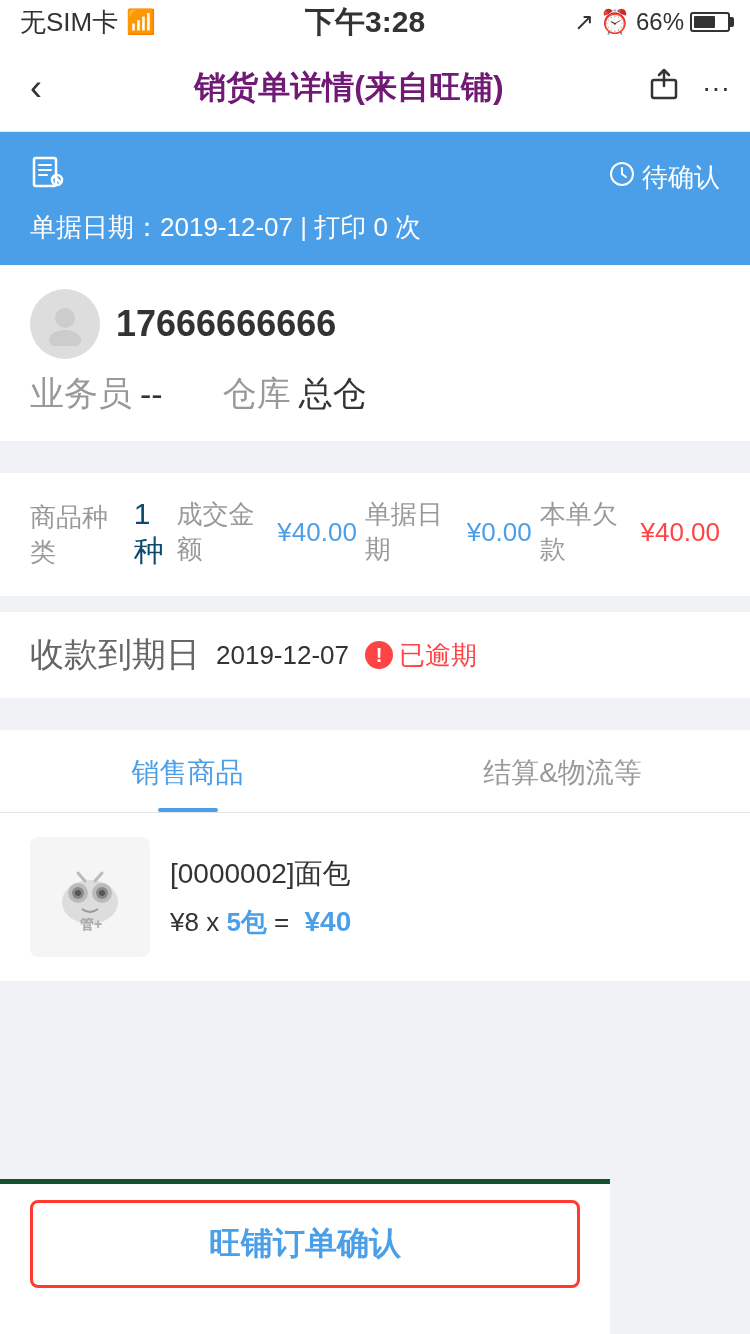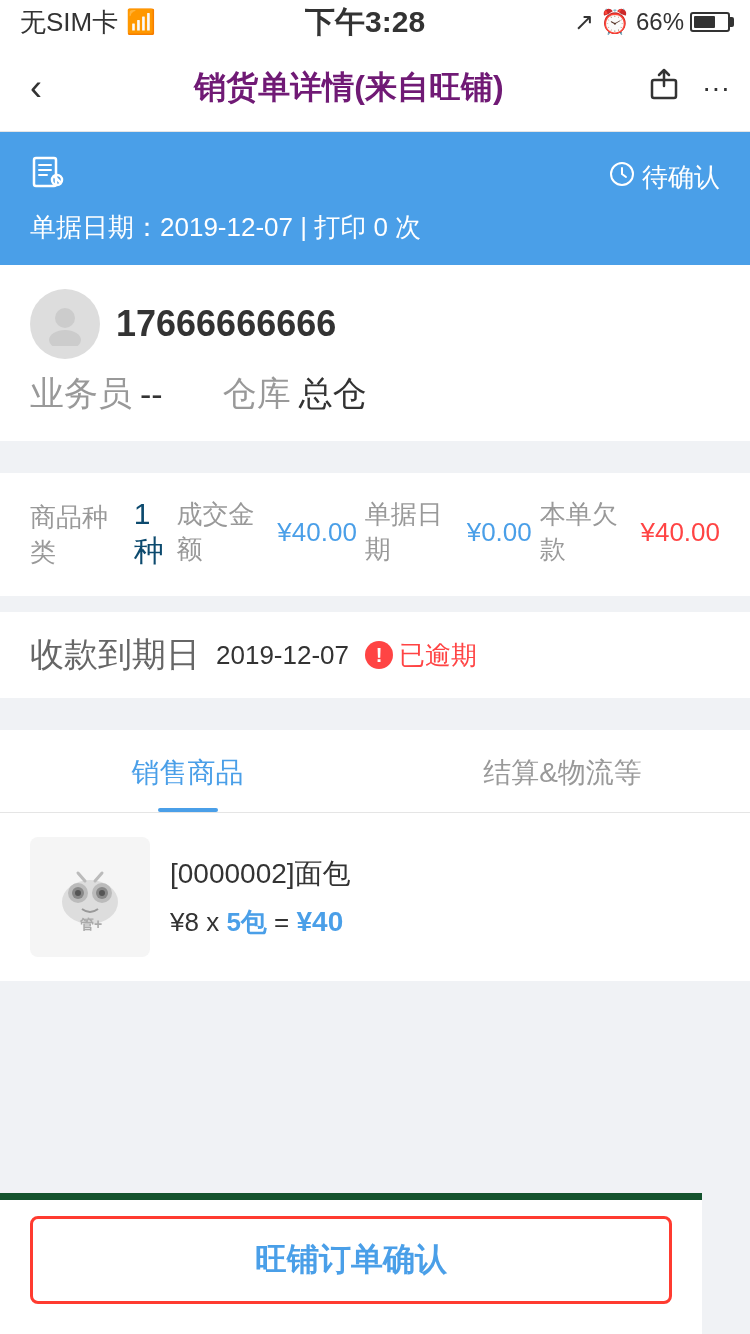--- a/index.html
+++ b/index.html
@@ -313,36 +313,36 @@
     .product-name {
       font-size: 28px;
       color: #333;
       margin-bottom: 12px;
     }
     .product-price {
       font-size: 26px;
       color: #333;
     }
     .price-qty { color: #4a9fe8; font-weight: 600; }
-    .price-total { color: #4a9fe8; font-weight: 600; font-size: 28px; }
+    .price-total { color: #4a9fe8; font-weight: 600; font-size: 28px; margin-left: 8px; }
 
     
     .content-spacer {
       height: 200px;
       background: #f0f2f5;
     }
 
     
     .bottom-bar {
       position: fixed;
       bottom: 0;
-      width: 702px;
-      background: #fff;
-      padding: 16px 30px 30px;
-      border-top: 7px solid #14532d;
+      width: 610px;
+      background: #fff;
+      padding: 16px 30px 46px;
+      border-top: 5px solid #14532d;
     }
     .confirm-btn {
       width: 100%;
       height: 88px;
       border: 3px solid #ff3b30;
       border-radius: 8px;
       background: #fff;
       color: #4a9fe8;
       font-size: 32px;
       font-weight: 600;

